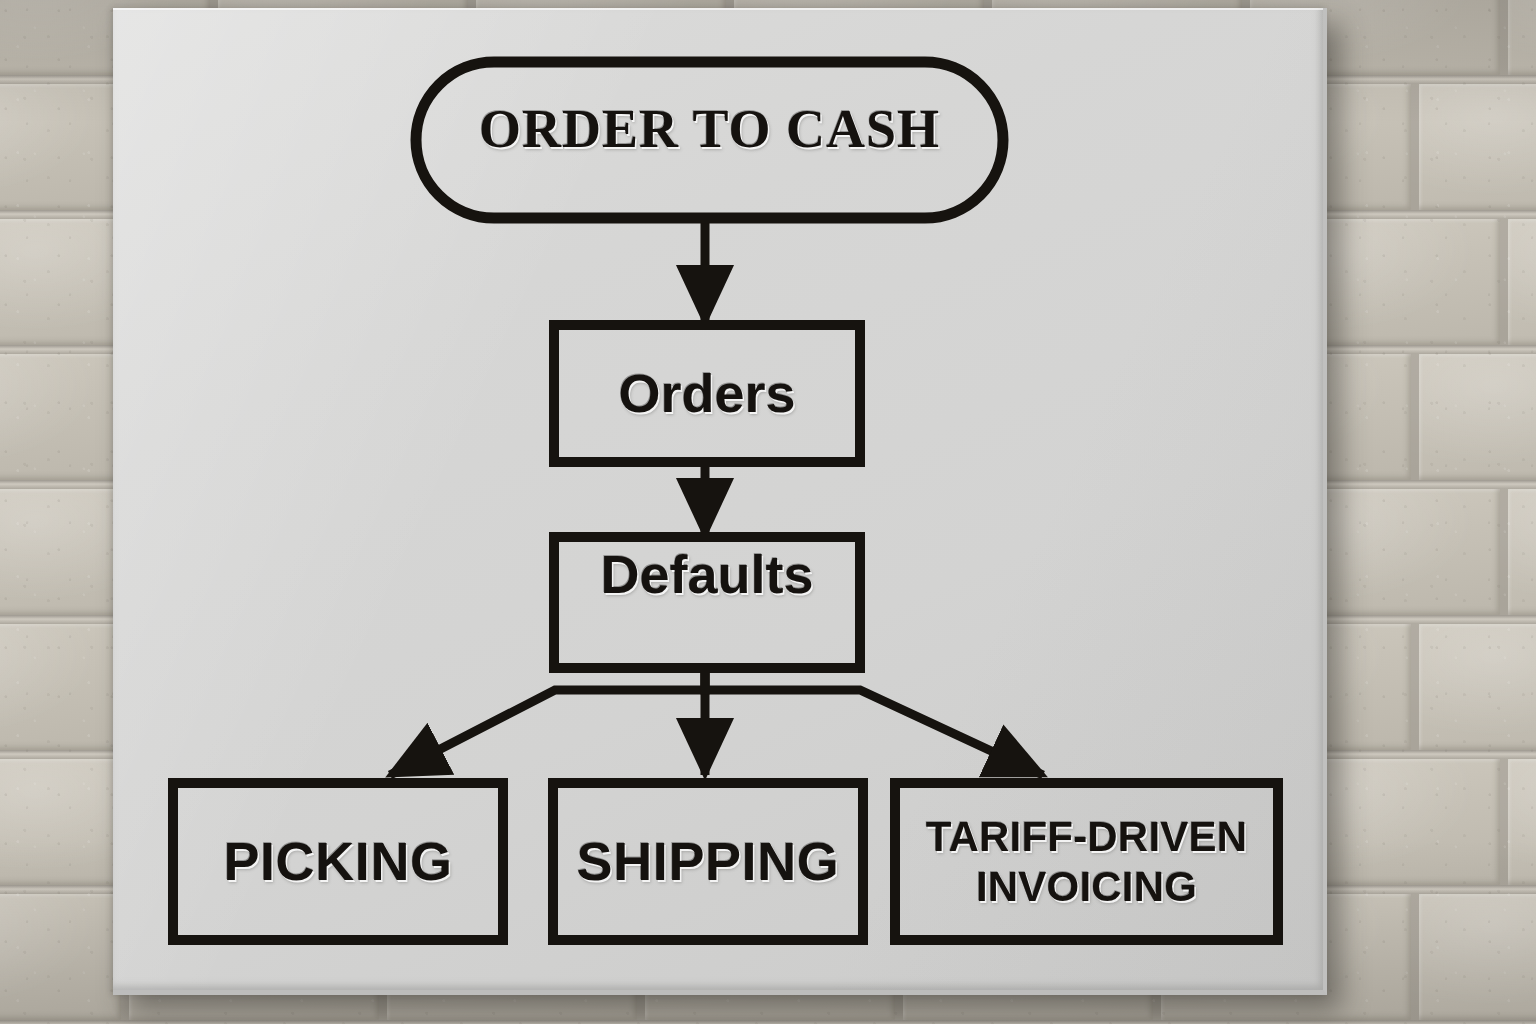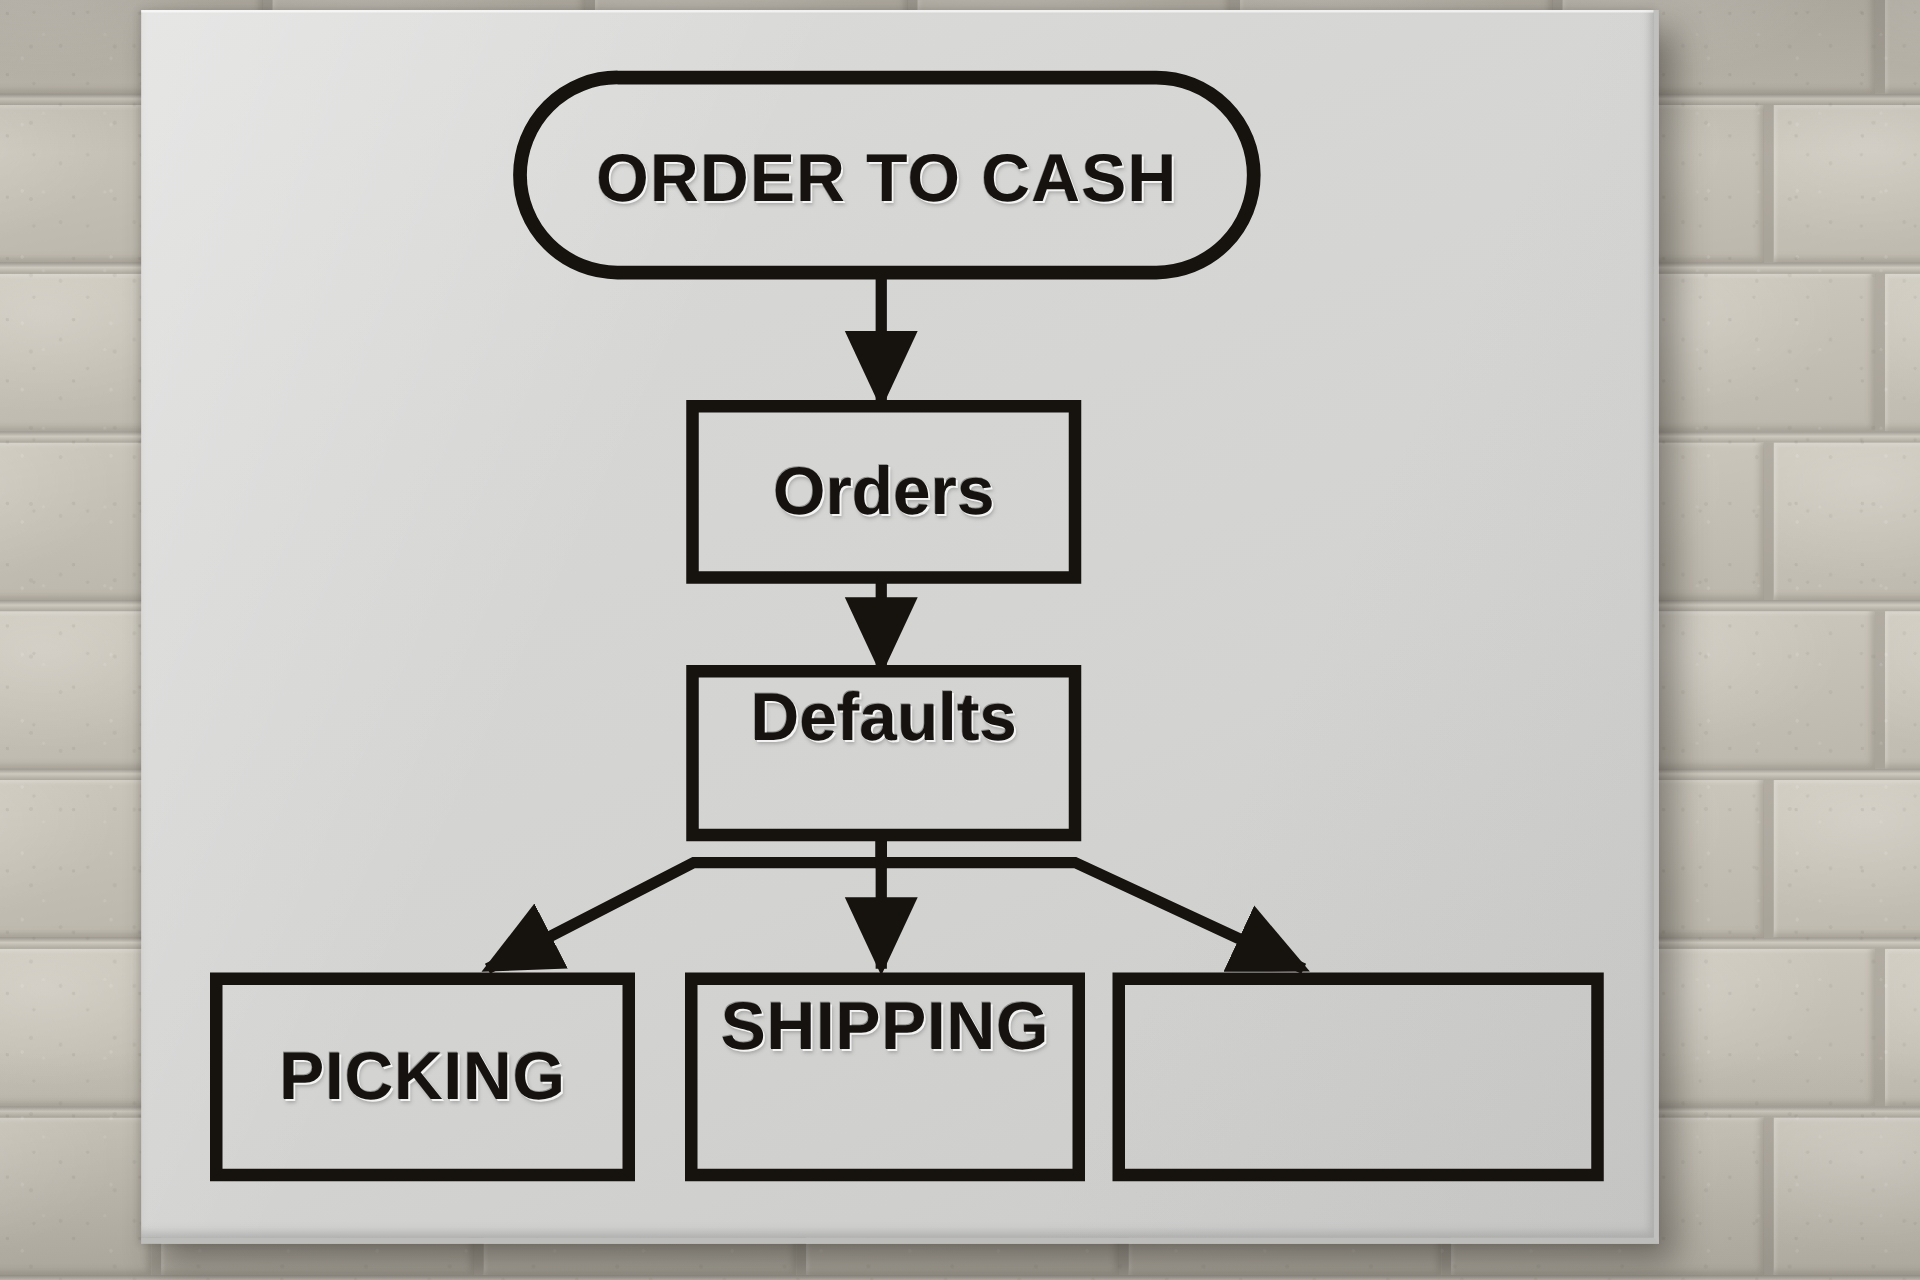--- a/index.html
+++ b/index.html
@@ -200,36 +200,40 @@
 
         <rect x="441" y="529" width="306" height="131" fill="none" stroke="#16130f" stroke-width="10"></rect>
 
         <rect x="60" y="775" width="330" height="157" fill="none" stroke="#16130f" stroke-width="10"></rect>
 
         <rect x="440" y="775" width="310" height="157" fill="none" stroke="#16130f" stroke-width="10"></rect>
 
         <rect x="782" y="775" width="383" height="157" fill="none" stroke="#16130f" stroke-width="10"></rect>
       </svg>
 
-      <div class="node" id="node-title" style="left:303px;top:58px;width:587px;height:156px;">
+      <div class="node" id="node-title" style="left:303px;top:44px;width:587px;height:156px;font-family:Liberation Serif, serif;">
         <span class="node-label">ORDER TO CASH</span>
       </div>
 
       <div class="node" id="node-orders" style="left:441px;top:317px;width:306px;height:137px;">
         <span class="node-label">Orders</span>
       </div>
 
       <div class="node" id="node-defaults" style="left:441px;top:501px;width:306px;height:131px;">
         <span class="node-label">Defaults</span>
       </div>
 
       <div class="node" id="node-picking" style="left:60px;top:775px;width:330px;height:157px;">
         <span class="node-label">PICKING</span>
       </div>
 
-      <div class="node" id="node-shipping" style="left:440px;top:735px;width:310px;height:157px;">
+      <div class="node" id="node-shipping" style="left:440px;top:775px;width:310px;height:157px;">
         <span class="node-label">SHIPPING</span>
       </div>
 
+      <div class="node" id="node-invoicing" style="left:782px;top:775px;width:383px;height:157px;">
+        <span class="node-label">TARIFF-DRIVEN
+INVOICING</span>
+      </div>
 
     </div>
   </div>
 </div>
 
 </body></html>

